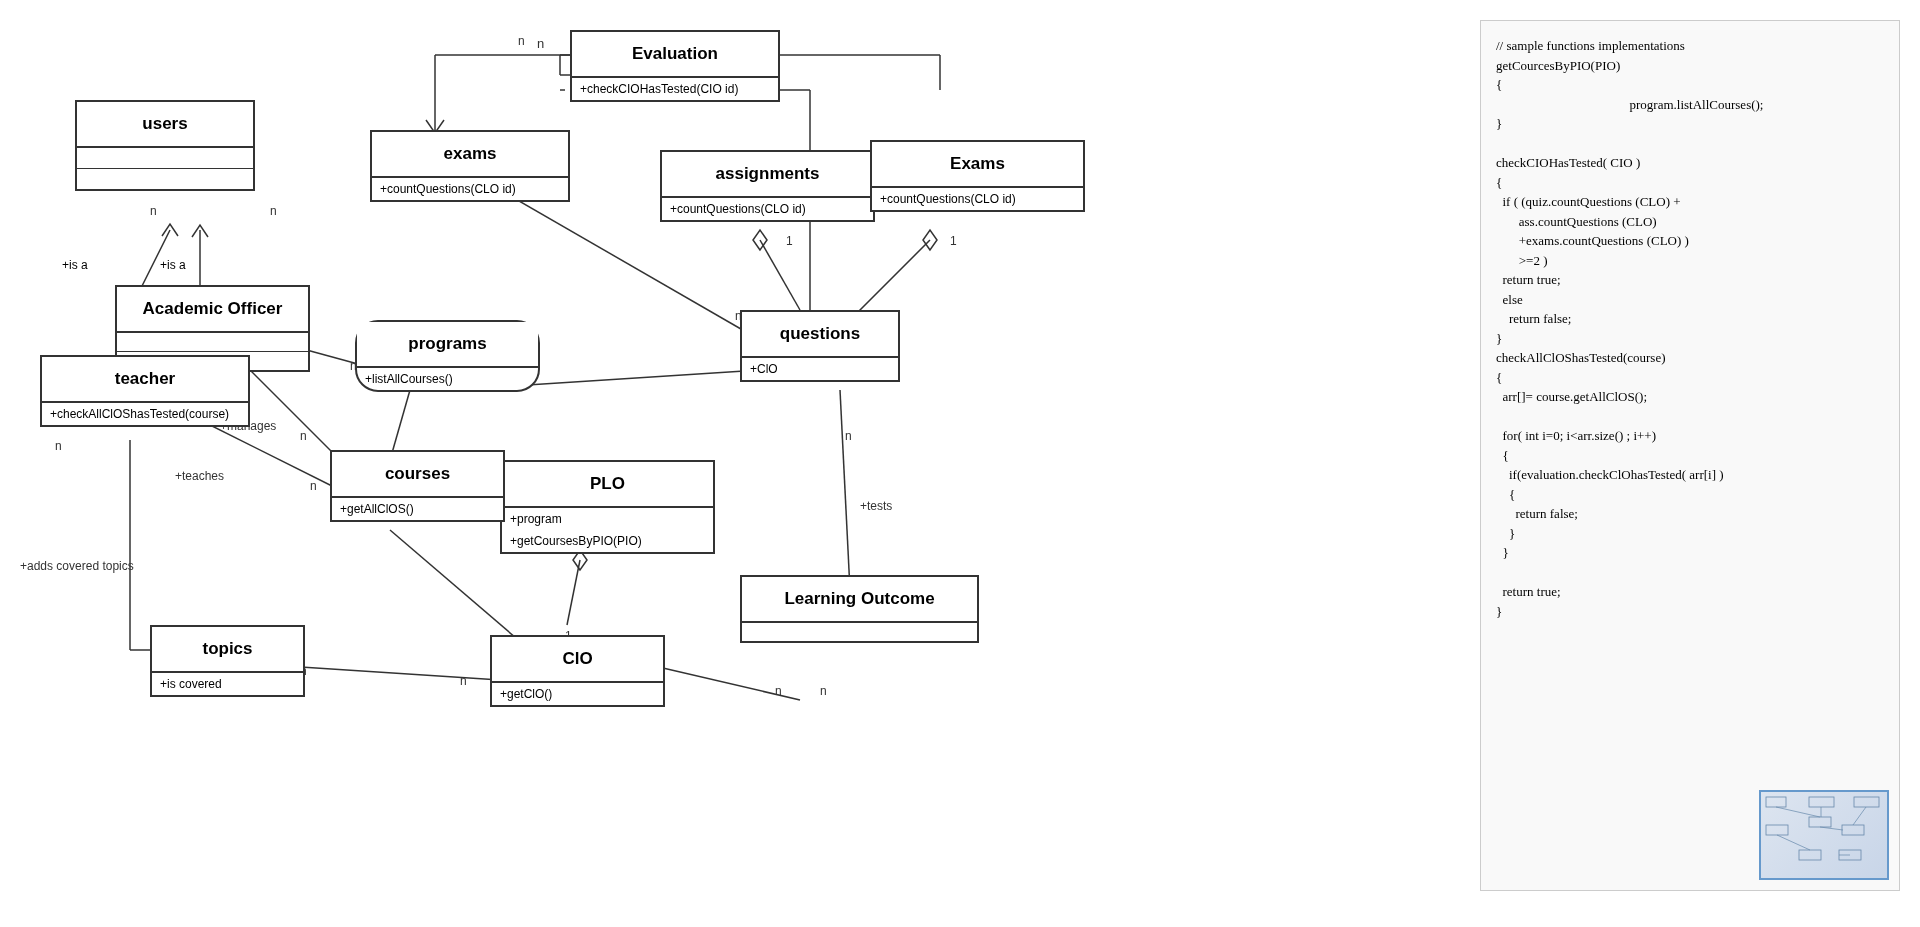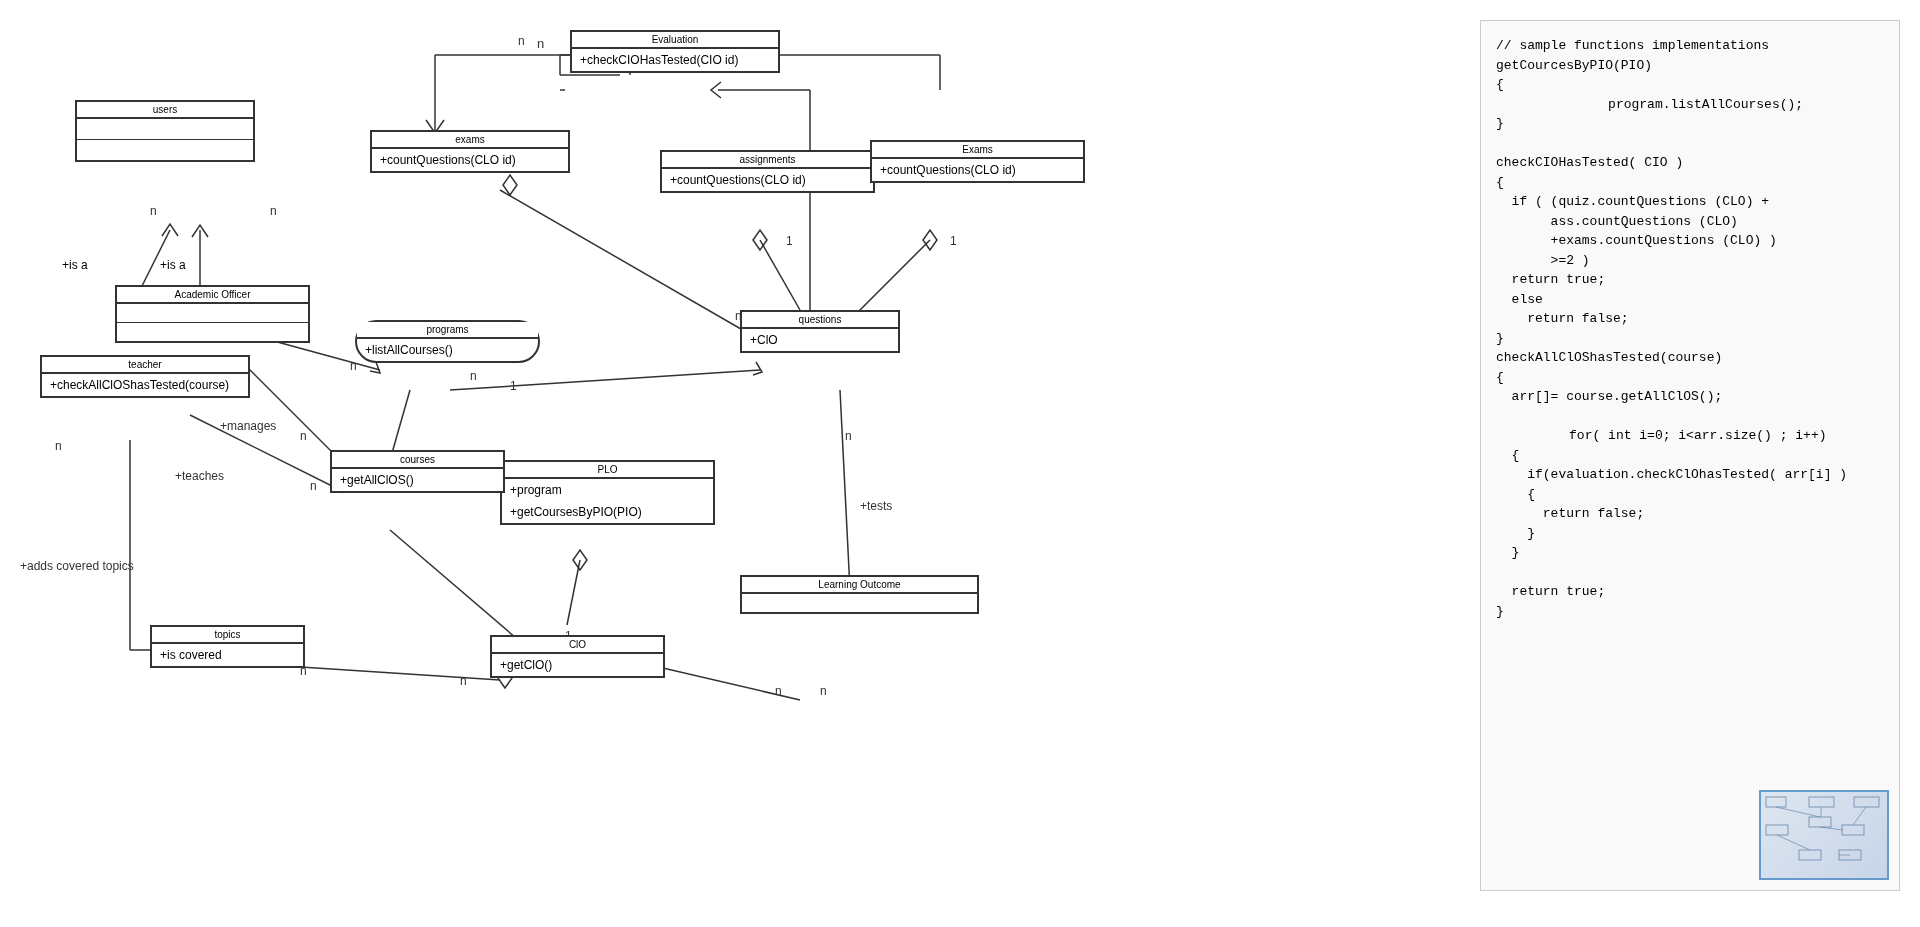--- a/index.html
+++ b/index.html
@@ -25,38 +25,38 @@
       padding: 20px;
     }
 
     
     .code-panel {
       width: 420px;
       border: 1px solid #ccc;
       background: #f9f9f9;
       margin: 20px 20px 36px 0;
       padding: 15px;
-      font-family: Liberation Mono, monospace;
+      font-family: Liberation Serif, serif;
       font-size: 13px;
       line-height: 1.5;
       position: relative;
     }
 
     
     .uml-box {
       position: absolute;
       border: 2px solid #333;
       background: #fff;
       text-align: center;
     }
 
     .uml-box .class-name {
-      font-weight: normal;
-      font-size: 10px;
-      padding: 2px 10px;
+      font-weight: bold;
+      font-size: 17px;
+      padding: 12px 10px;
       border-bottom: 1px solid #333;
       background: #fff;
     }
 
     .uml-box .class-method {
       font-size: 12px;
       padding: 4px 8px;
       text-align: left;
     }
 
@@ -320,21 +320,21 @@
         <div style="white-space: pre; min-height: 1.5em;">       +exams.countQuestions (CLO) )</div>
         <div style="white-space: pre; min-height: 1.5em;">       &gt;=2 )</div>
         <div style="white-space: pre; min-height: 1.5em;">  return true;</div>
         <div style="white-space: pre; min-height: 1.5em;">  else</div>
         <div style="white-space: pre; min-height: 1.5em;">    return false;</div>
         <div style="white-space: pre; min-height: 1.5em;">}</div>
         <div style="white-space: pre; min-height: 1.5em;">checkAllClOShasTested(course)</div>
         <div style="white-space: pre; min-height: 1.5em;">{</div>
         <div style="white-space: pre; min-height: 1.5em;">  arr[]= course.getAllClOS();</div>
         <div style="white-space: pre; min-height: 1.5em;"></div>
-        <div style="white-space: pre; min-height: 1.5em; text-align: center;">  for( int i=0; i&lt;arr.size() ; i++)</div>
+        <div style="white-space: pre; min-height: 1.5em;">  for( int i=0; i&lt;arr.size() ; i++)</div>
         <div style="white-space: pre; min-height: 1.5em;">  {</div>
         <div style="white-space: pre; min-height: 1.5em;">    if(evaluation.checkClOhasTested( arr[i] )</div>
         <div style="white-space: pre; min-height: 1.5em;">    {</div>
         <div style="white-space: pre; min-height: 1.5em;">      return false;</div>
         <div style="white-space: pre; min-height: 1.5em;">    }</div>
         <div style="white-space: pre; min-height: 1.5em;">  }</div>
         <div style="white-space: pre; min-height: 1.5em;"></div>
         <div style="white-space: pre; min-height: 1.5em;">  return true;</div>
         <div style="white-space: pre; min-height: 1.5em;">}</div>
       </div>

